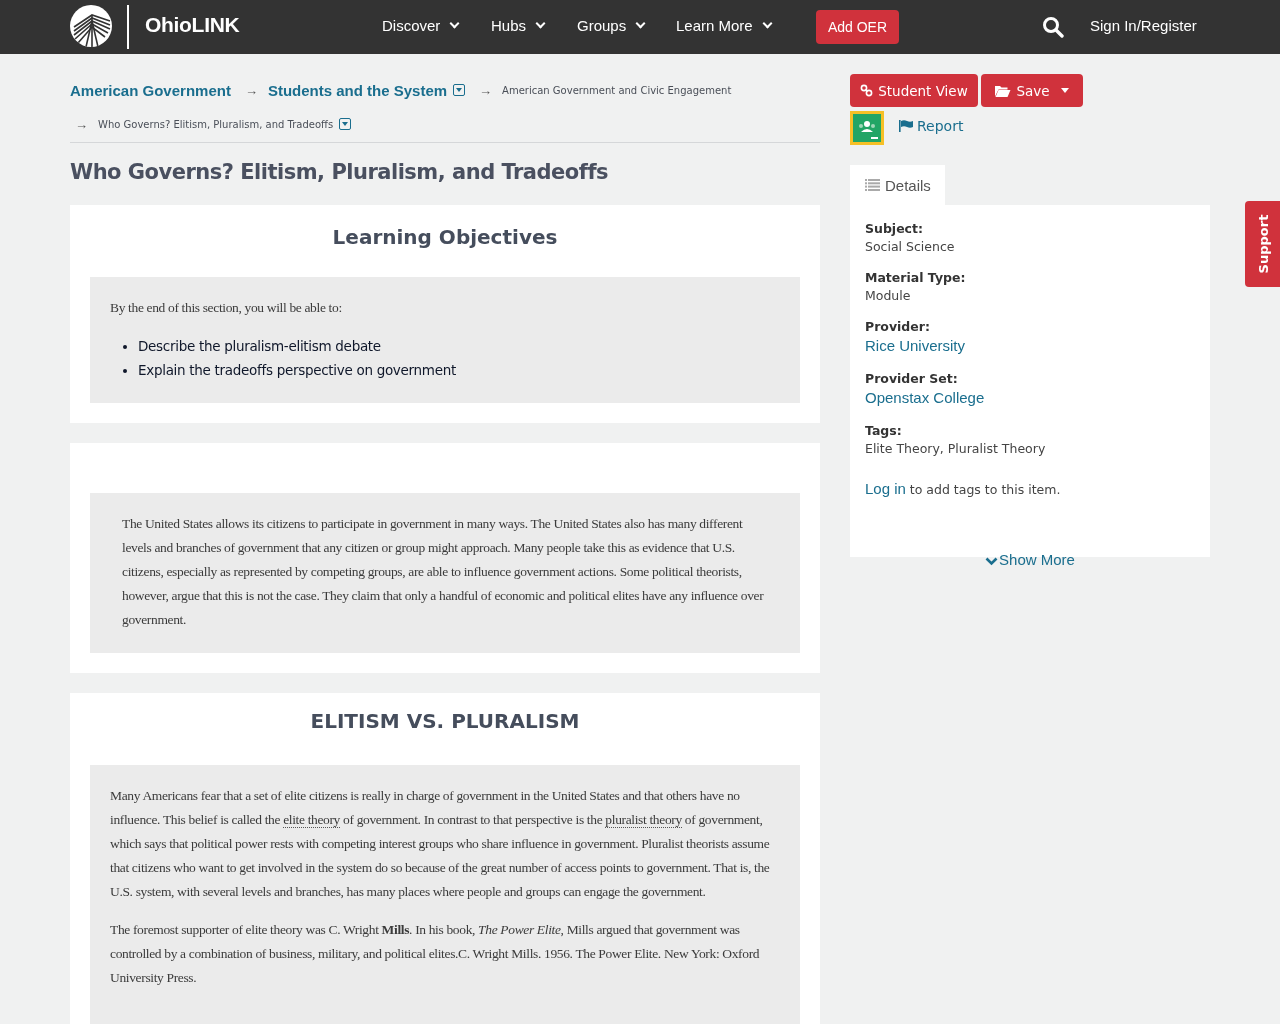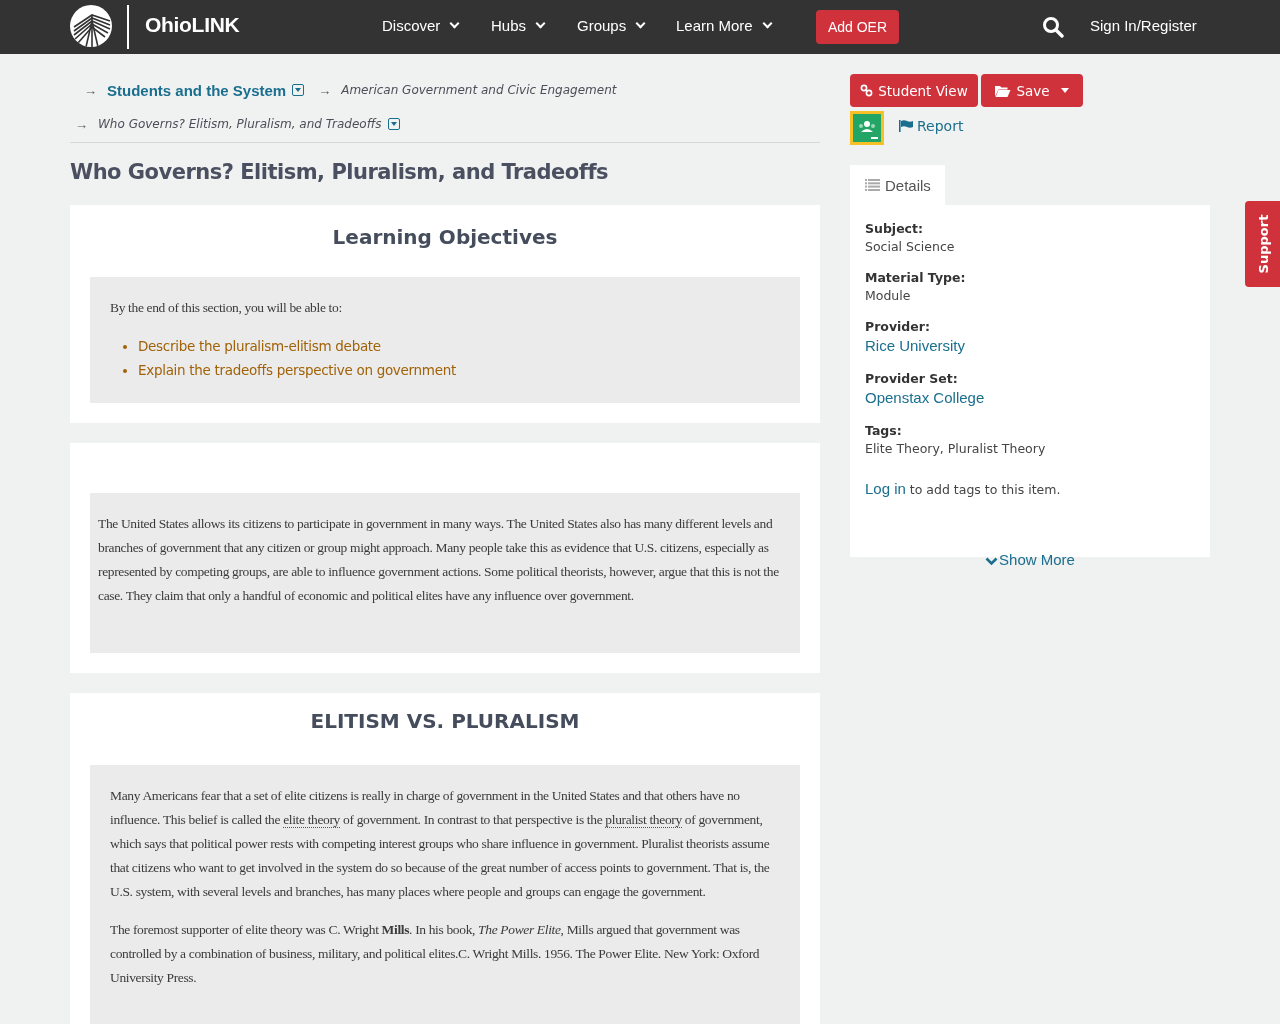--- a/index.html
+++ b/index.html
@@ -15,35 +15,35 @@
   .nav-item .chev { width: 7px; height: 7px; border-right: 2px solid #fff; border-bottom: 2px solid #fff; transform: rotate(45deg); margin-top: -4px; }
   .add-oer { position: absolute; left: 816px; top: 10px; width: 83px; height: 34px; background: #d0323c; color: #fff; border-radius: 4px; font-family: "Liberation Sans", sans-serif; font-size: 14px; display: flex; align-items: center; justify-content: center; cursor: pointer; }
   .search-icon { position: absolute; left: 1042px; top: 16px; width: 22px; height: 22px; cursor: pointer; }
   .signin { position: absolute; left: 1090px; top: 17px; font-family: "Liberation Sans", sans-serif; font-size: 15px; color: #fff; cursor: pointer; }
 
   
   .crumbs { position: absolute; left: 70px; top: 80px; width: 750px; font-family: "Liberation Sans", sans-serif; }
   .crumb-row { display: flex; align-items: center; height: 20px; }
   .crumb-row.r2 { position: absolute; top: 34px; left: 5px; }
   .crumb-link { font-weight: bold; font-size: 15px; color: #1a6e8e; cursor: pointer; }
-  .crumb-text { font-family: "DejaVu Sans", sans-serif; font-size: 12px; color: #4a4f58; font-style: italic; }
+  .crumb-text { font-family: "DejaVu Sans", sans-serif; font-size: 10px; color: #4a4f58; }
   .arrow { font-size: 13px; color: #555; margin: 0 10px 0 14px; }
   .drop-box { display: inline-block; width: 12px; height: 12px; border: 1.5px solid #1a6e8e; border-radius: 2px; margin-left: 6px; position: relative; cursor: pointer; }
   .drop-box::after { content: ""; position: absolute; left: 2px; top: 3px; border-left: 3px solid transparent; border-right: 3px solid transparent; border-top: 4px solid #1a6e8e; }
   .crumb-hr { position: absolute; left: 70px; top: 142px; width: 750px; height: 1px; background: #d5d7d9; }
 
   .page-title { position: absolute; left: 70px; top: 160px; font-family: "DejaVu Sans", sans-serif; font-size: 21px; color: #4a5060; letter-spacing: -0.5px; }
 
   
   .card { position: absolute; left: 70px; width: 750px; background: #fff; }
   .card-h { text-align: center; font-family: "DejaVu Sans", sans-serif; font-weight: bold; font-size: 20px; color: #454d5c; }
   .well { position: absolute; left: 20px; width: 710px; background: #ebebeb; }
   .body-txt { font-family: Liberation Serif, serif; font-size: 13.5px; line-height: 24px; color: #3b3b3b; letter-spacing: -0.35px; }
   .well ul { margin-left: 28px; }
-  .well li { list-style: disc; font-size: 13.5px; line-height: 24px; color: #a16207; letter-spacing: -0.3px; }
+  .well li { list-style: disc; font-size: 13.5px; line-height: 24px; color: #0f172a; letter-spacing: -0.3px; }
   .term { border-bottom: 1px dotted #555; cursor: help; }
 
   
   .btn-red { position: absolute; top: 74px; height: 33px; background: #d0323c; color: #fff; border-radius: 4px; font-family: "DejaVu Sans", sans-serif; font-size: 13.5px; display: flex; align-items: center; justify-content: center; gap: 5px; cursor: pointer; }
   .gclass { position: absolute; left: 850px; top: 111px; width: 34px; height: 34px; background: #f6c026; padding: 3px; cursor: pointer; }
   .gclass-inner { width: 100%; height: 100%; background: #22a565; position: relative; }
   .report { position: absolute; left: 899px; top: 118px; font-family: "DejaVu Sans", sans-serif; font-size: 14px; color: #1a6e8e; display: flex; align-items: center; gap: 4px; cursor: pointer; }
   .tab-details { position: absolute; left: 850px; top: 165px; width: 95px; height: 40px; background: #fff; display: flex; align-items: center; padding-left: 15px; gap: 5px; font-family: "Liberation Sans", sans-serif; font-size: 15px; color: #555; cursor: pointer; }
   .details-panel { position: absolute; left: 850px; top: 205px; width: 360px; height: 352px; background: #fff; }
   .d-label { position: absolute; left: 15px; font-family: "DejaVu Sans", sans-serif; font-weight: bold; font-size: 12.5px; color: #333; }
@@ -98,20 +98,21 @@
     <svg width="22" height="22" viewBox="0 0 22 22">
       <circle cx="9" cy="9" r="6.5" stroke="#fff" stroke-width="3" fill="none"></circle>
       <line x1="14" y1="14" x2="20" y2="20" stroke="#fff" stroke-width="3.4" stroke-linecap="round"></line>
     </svg>
   </div>
   <div class="signin">Sign In/Register</div>
 </div>
 
 <div class="crumbs">
   <div class="crumb-row">
+    <span class="crumb-link">American Government</span>
     <span class="arrow">→</span>
     <span class="crumb-link">Students and the System</span>
     <span class="drop-box"></span>
     <span class="arrow">→</span>
     <span class="crumb-text">American Government and Civic Engagement</span>
   </div>
   <div class="crumb-row r2">
     <span class="arrow" style="margin-left:0">→</span>
     <span class="crumb-text">Who Governs? Elitism, Pluralism, and Tradeoffs</span>
     <span class="drop-box"></span>
@@ -126,21 +127,21 @@
   <div class="well" style="top:72px;height:126px;padding:19px 20px">
     <p class="body-txt" style="margin-bottom:14px">By the end of this section, you will be able to:</p>
     <ul>
       <li>Describe the pluralism-elitism debate</li>
       <li>Explain the tradeoffs perspective on government</li>
     </ul>
   </div>
 </div>
 
 <div class="card" style="top:443px;height:230px">
-  <div class="well" style="top:50px;height:160px;padding:19px 8px">
+  <div class="well" style="top:50px;height:160px;padding:19px 32px">
     <p class="body-txt">The United States allows its citizens to participate in government in many ways. The United States also has many different levels and branches of government that any citizen or group might approach. Many people take this as evidence that U.S. citizens, especially as represented by competing groups, are able to influence government actions. Some political theorists, however, argue that this is not the case. They claim that only a handful of economic and political elites have any influence over government.</p>
   </div>
 </div>
 
 <div class="card" style="top:693px;height:340px">
   <div class="card-h" style="padding-top:16px">ELITISM VS. PLURALISM</div>
   <div class="well" style="top:72px;height:300px;padding:19px 20px">
     <p class="body-txt" style="margin-bottom:14px"><span>Many Americans fear that a set of elite citizens is really in charge of government in the United States and that others have no influence. This belief is called the </span><span class="term">elite theory</span><span> of government. In contrast to that perspective is the </span><span class="term">pluralist theory</span><span> of government, which says that political power rests with competing interest groups who share influence in government. Pluralist theorists assume that citizens who want to get involved in the system do so because of the great number of access points to government. That is, the U.S. system, with several levels and branches, has many places where people and groups can engage the government.</span></p>
     <p class="body-txt"><span>The foremost supporter of elite theory was C. Wright </span><b>Mills</b><span>. In his book, </span><i>The Power Elite</i><span>, Mills argued that government was controlled by a combination of business, military, and political elites.C. Wright Mills. 1956. The Power Elite. New York: Oxford University Press.</span></p>
   </div>

